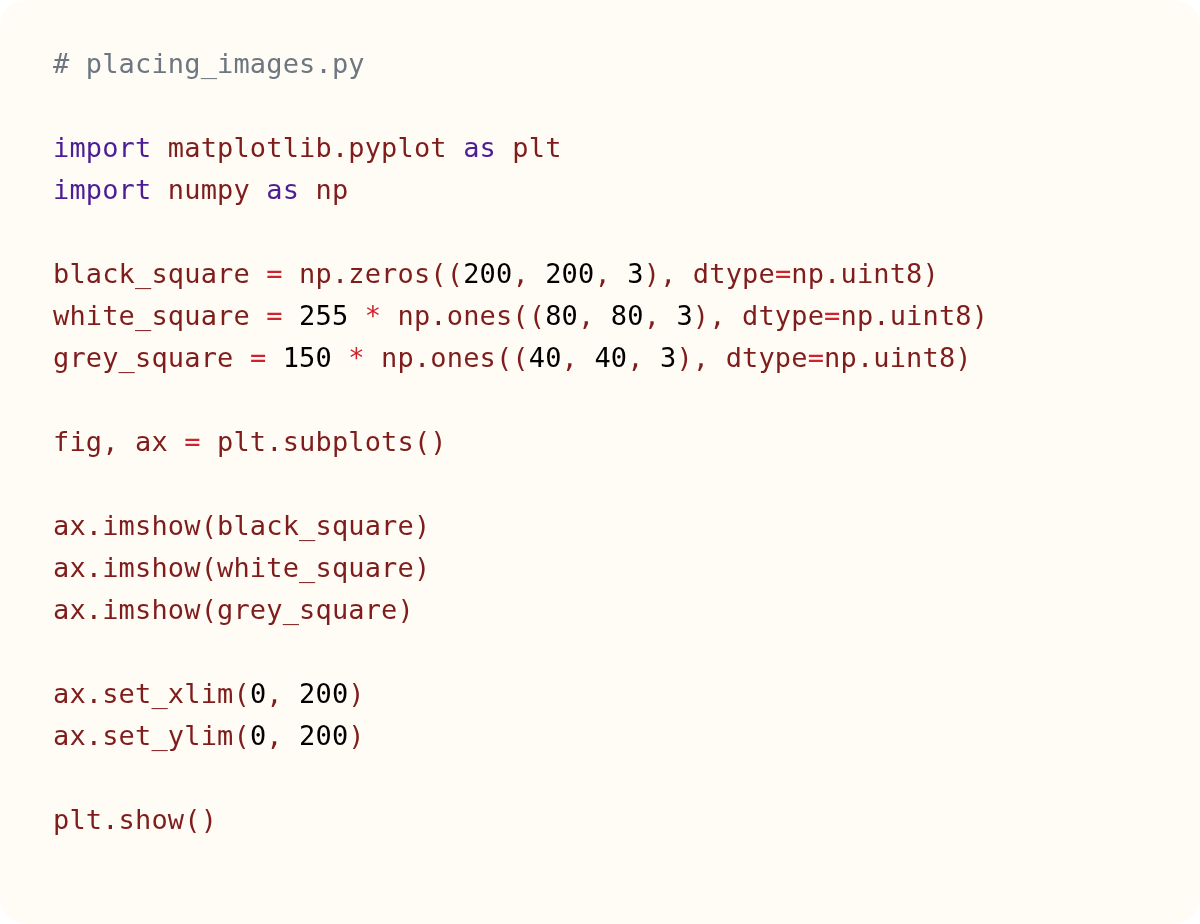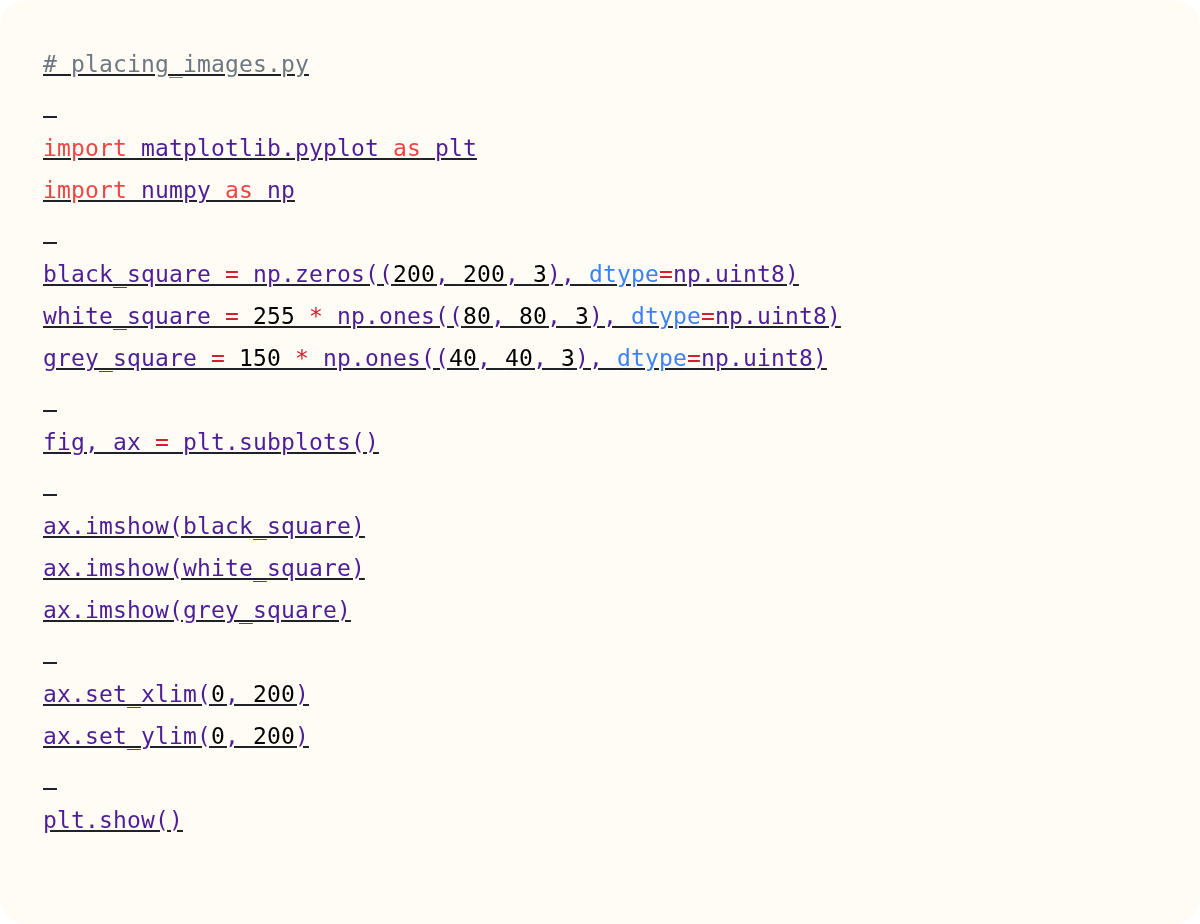--- a/index.html
+++ b/index.html
@@ -2,31 +2,31 @@
 <html><head>
 <meta charset="utf-8">
 <style>
   html, body { margin:0; padding:0; background:#ffffff; }
   body { width:1200px; height:924px; overflow:hidden; }
   .card {
     position:absolute; left:0; top:0; width:1200px; height:924px;
     background:#fffcf5; border-radius:26px;
   }
   .code {
-    position:absolute; left:43px; top:43px;
+    position:absolute; left:53px; top:43px;
     font-family:"DejaVu Sans Mono", "Liberation Mono", monospace;
-    font-size:23px; line-height:42px; color:#1f2328;
-    white-space:pre; letter-spacing:0.15px;text-decoration:underline;
+    font-size:27px; line-height:42px; color:#1f2328;
+    white-space:pre; letter-spacing:0.15px;
   }
   .line { height:42px; display:block; }
   .cm { color:#6e7781; }
-  .kw { color:#ef4444;text-align:center; }
+  .kw { color:#4c1d95;text-align:center; }
   .op { color:#cf222e; }
   .num { color:#000000; }
-  .arg { color:#3b82f6; }
-  .tx { color:#4c1d95; }
+  .arg { color:#7f1d1d; }
+  .tx { color:#7f1d1d; }
 </style>
 </head>
 <body>
 
 <div class="card">
   <div class="code" id="code"><span class="line"><span class="cm"># placing_images.py</span></span><span class="line">&nbsp;</span><span class="line"><span class="kw">import</span><span class="tx"> matplotlib.pyplot </span><span class="kw">as</span><span class="tx"> plt</span></span><span class="line"><span class="kw">import</span><span class="tx"> numpy </span><span class="kw">as</span><span class="tx"> np</span></span><span class="line">&nbsp;</span><span class="line"><span class="tx">black_square </span><span class="op">=</span><span class="tx"> np.zeros((</span><span class="num">200</span><span class="tx">, </span><span class="num">200</span><span class="tx">, </span><span class="num">3</span><span class="tx">), </span><span class="arg">dtype</span><span class="op">=</span><span class="tx">np.uint8)</span></span><span class="line"><span class="tx">white_square </span><span class="op">=</span><span class="tx"> </span><span class="num">255</span><span class="tx"> </span><span class="op">*</span><span class="tx"> np.ones((</span><span class="num">80</span><span class="tx">, </span><span class="num">80</span><span class="tx">, </span><span class="num">3</span><span class="tx">), </span><span class="arg">dtype</span><span class="op">=</span><span class="tx">np.uint8)</span></span><span class="line"><span class="tx">grey_square </span><span class="op">=</span><span class="tx"> </span><span class="num">150</span><span class="tx"> </span><span class="op">*</span><span class="tx"> np.ones((</span><span class="num">40</span><span class="tx">, </span><span class="num">40</span><span class="tx">, </span><span class="num">3</span><span class="tx">), </span><span class="arg">dtype</span><span class="op">=</span><span class="tx">np.uint8)</span></span><span class="line">&nbsp;</span><span class="line"><span class="tx">fig, ax </span><span class="op">=</span><span class="tx"> plt.subplots()</span></span><span class="line">&nbsp;</span><span class="line"><span class="tx">ax.imshow(black_square)</span></span><span class="line"><span class="tx">ax.imshow(white_square)</span></span><span class="line"><span class="tx">ax.imshow(grey_square)</span></span><span class="line">&nbsp;</span><span class="line"><span class="tx">ax.set_xlim(</span><span class="num">0</span><span class="tx">, </span><span class="num">200</span><span class="tx">)</span></span><span class="line"><span class="tx">ax.set_ylim(</span><span class="num">0</span><span class="tx">, </span><span class="num">200</span><span class="tx">)</span></span><span class="line">&nbsp;</span><span class="line"><span class="tx">plt.show()</span></span></div>
 </div>
 
 </body></html>

